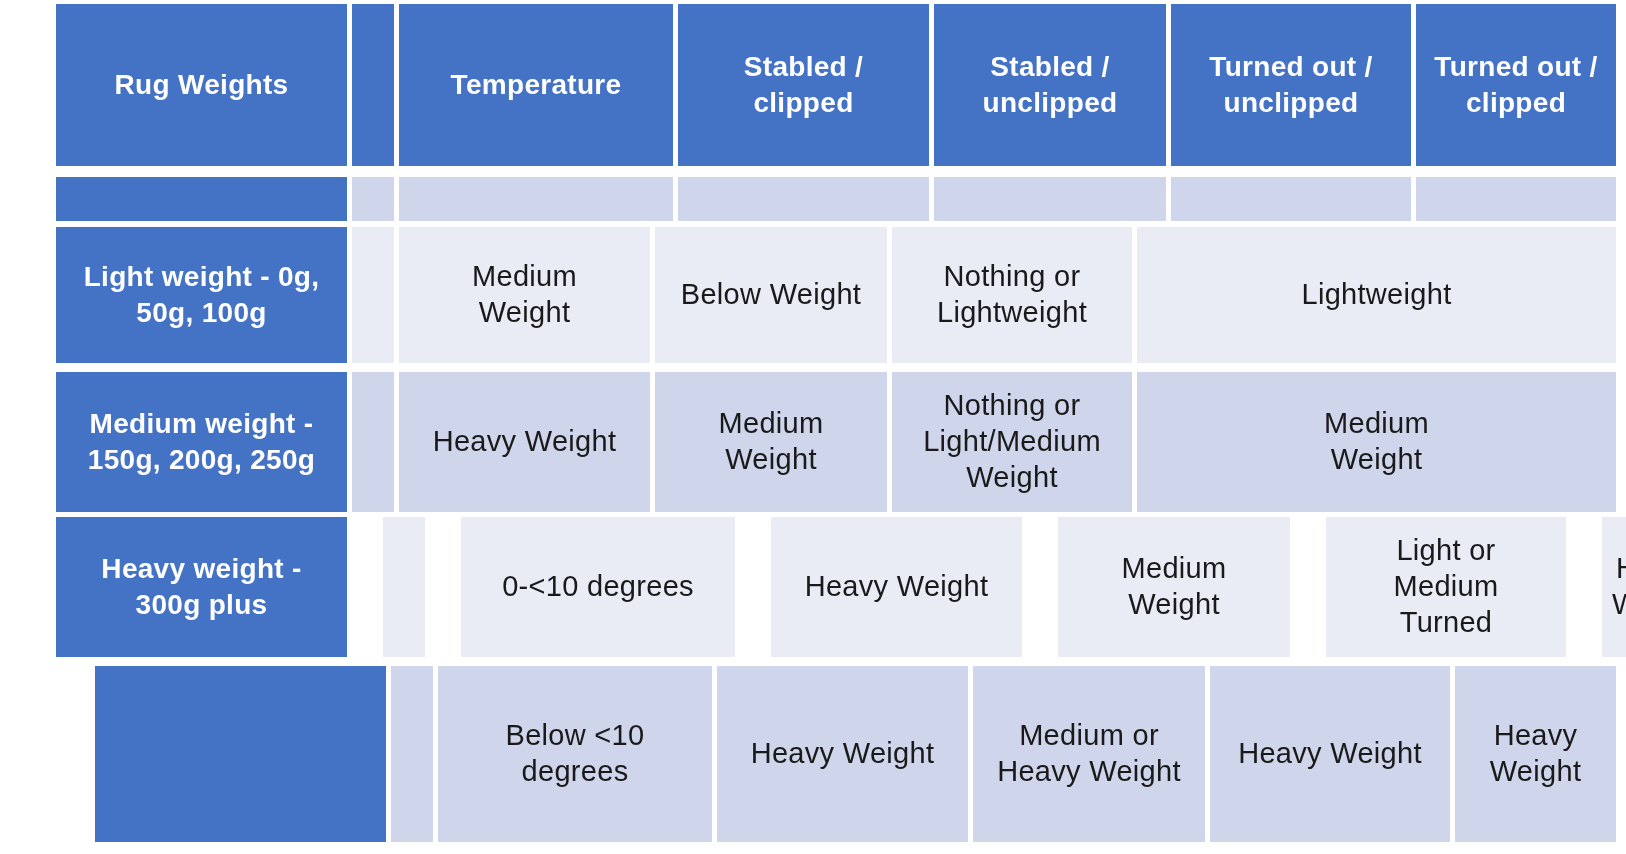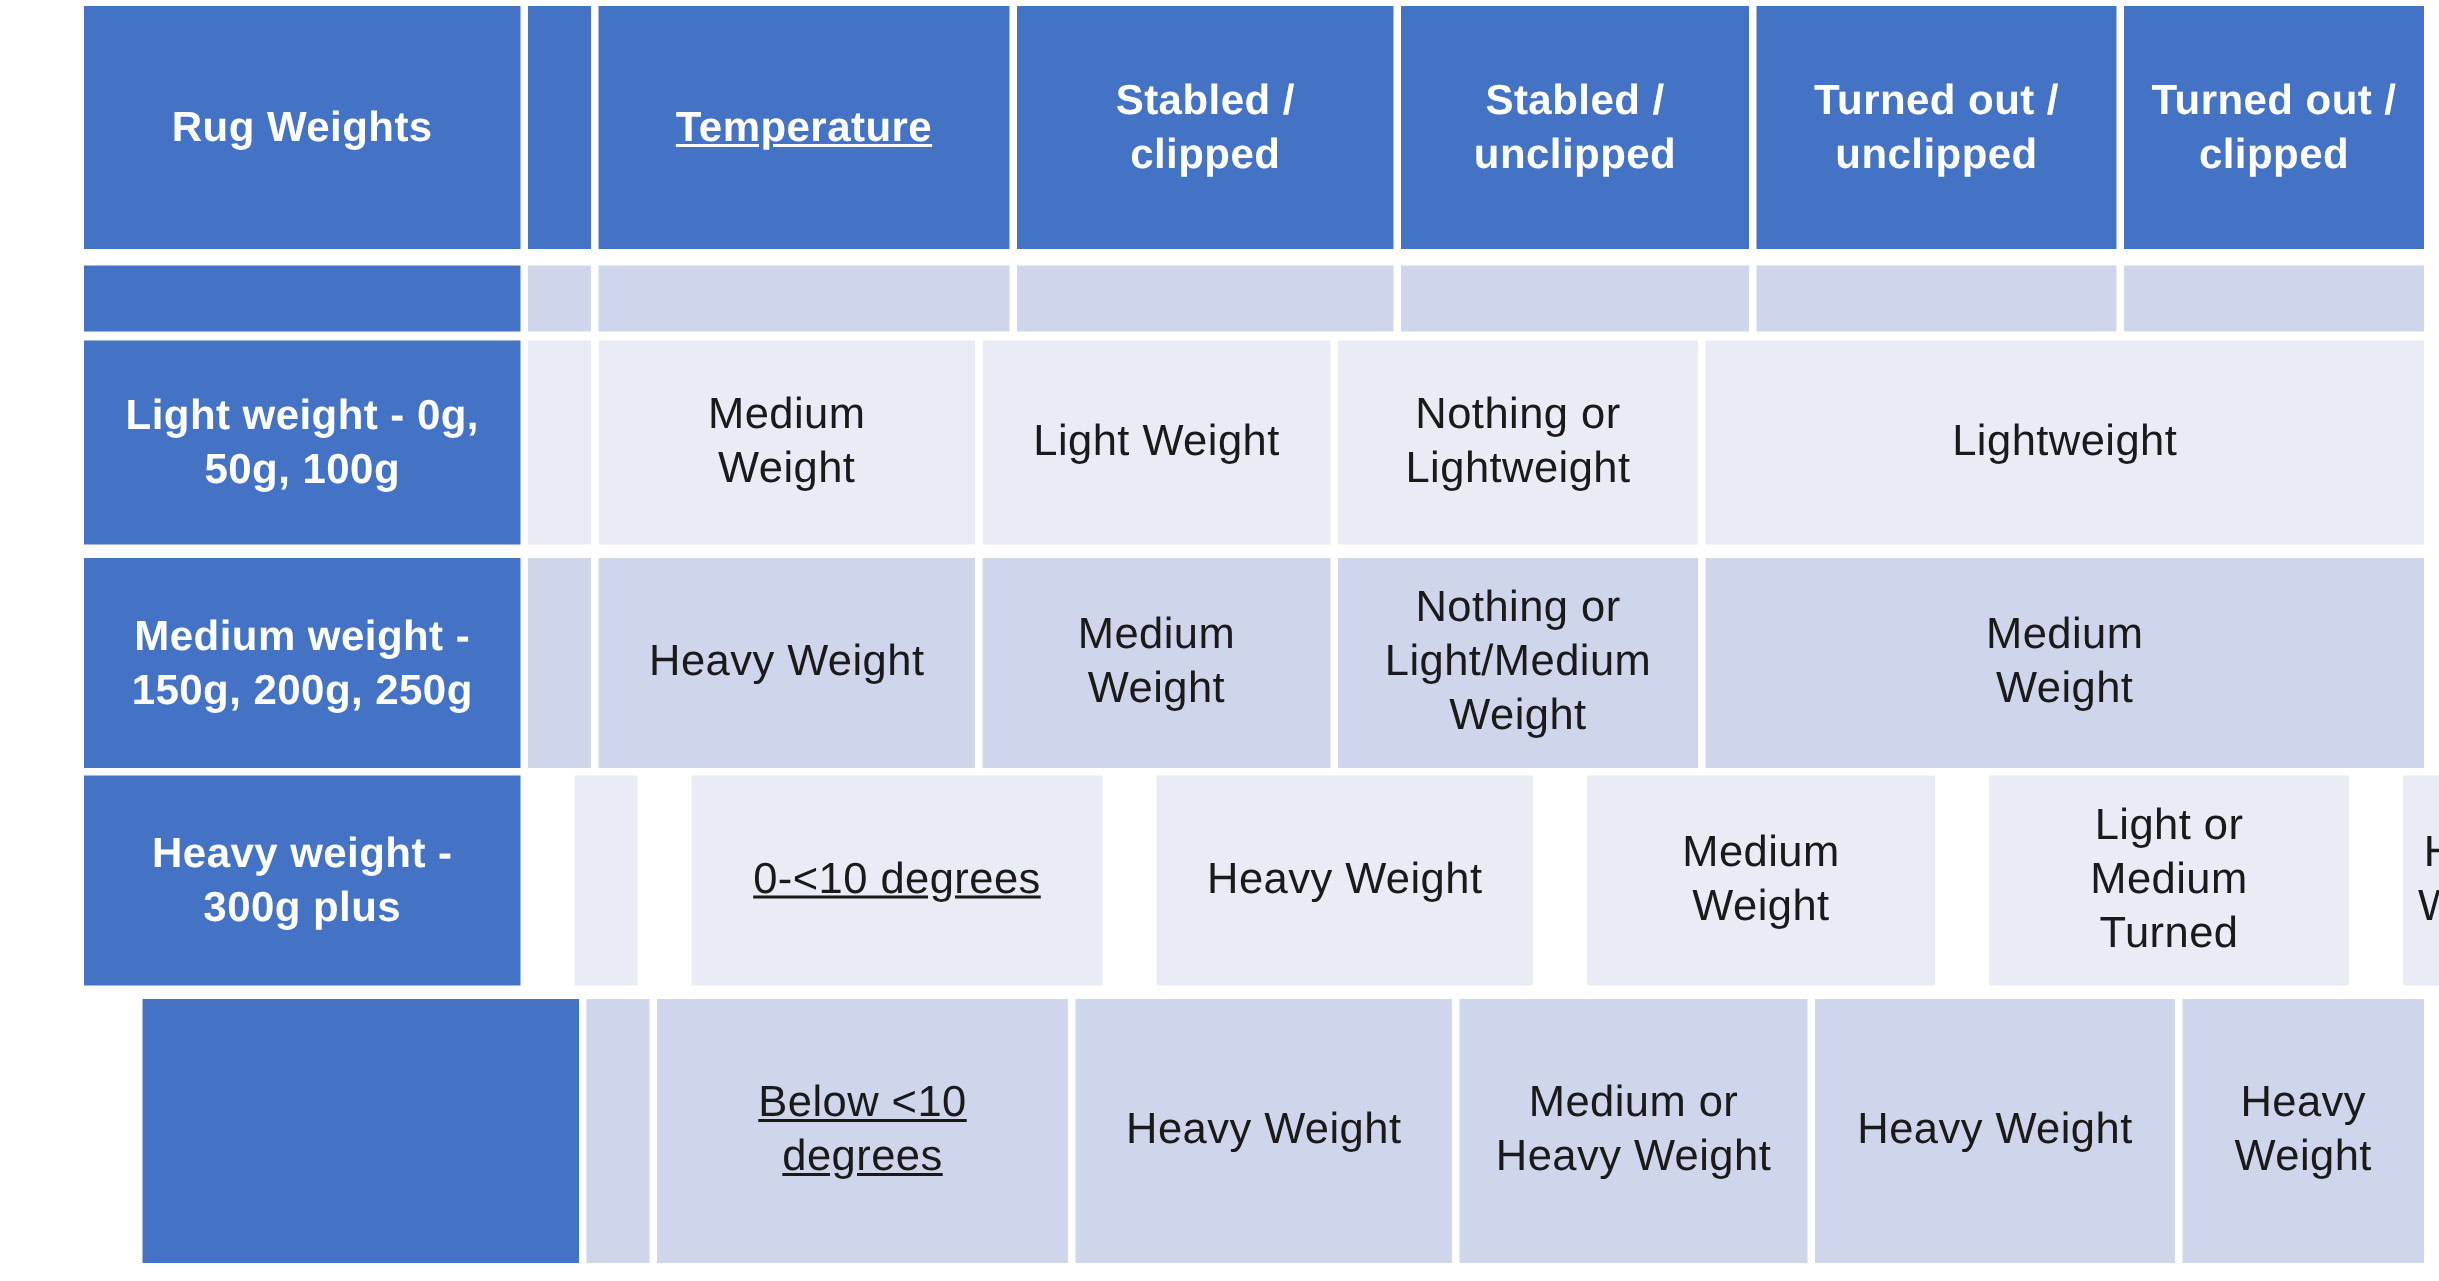--- a/index.html
+++ b/index.html
@@ -17,21 +17,21 @@
   .row.r3{height:140px;margin-bottom:9px;gap:36px;}
   .row.r4{height:176px;padding-left:39px;}
   .cell{
     flex:0 0 auto;
     display:flex;align-items:center;justify-content:center;
     text-align:center;white-space:pre-line;
     box-sizing:border-box;padding:4px 10px;
   }
   .c1{width:291px;}
   .c2{width:42px;padding:0;}
-  .c3{width:274px;text-decoration:underline;}
+  .c3{width:274px;}
   .c4{width:251px;}
   .c5{width:232px;}
   .c6{width:240px;}
   .c7{flex:1 1 auto;}
   .blue{
     background:#4472C4;color:#ffffff;
     font-weight:bold;font-size:28px;line-height:1.3;letter-spacing:0.3px;
   }
   .band{
     color:#1a1a1a;font-size:29px;line-height:1.24;letter-spacing:0.3px;
@@ -67,21 +67,21 @@
     <div class="cell c6 band"></div>
     <div class="cell c7 band"></div>
   </div>
 
   <div class="row r1 light">
     <div class="cell c1 blue">Light weight - 0g,
 50g, 100g</div>
     <div class="cell c2 band"></div>
     <div class="cell c4 band">Medium
 Weight</div>
-    <div class="cell c5 band">Light Weight</div>
+    <div class="cell c5 band">Below Weight</div>
     <div class="cell c6 band">Nothing or
 Lightweight</div>
     <div class="cell c7 band">Lightweight</div>
   </div>
 
   <div class="row r2 dark">
     <div class="cell c1 blue">Medium weight -
 150g, 200g, 250g</div>
     <div class="cell c2 band"></div>
     <div class="cell c4 band">Heavy Weight</div>

